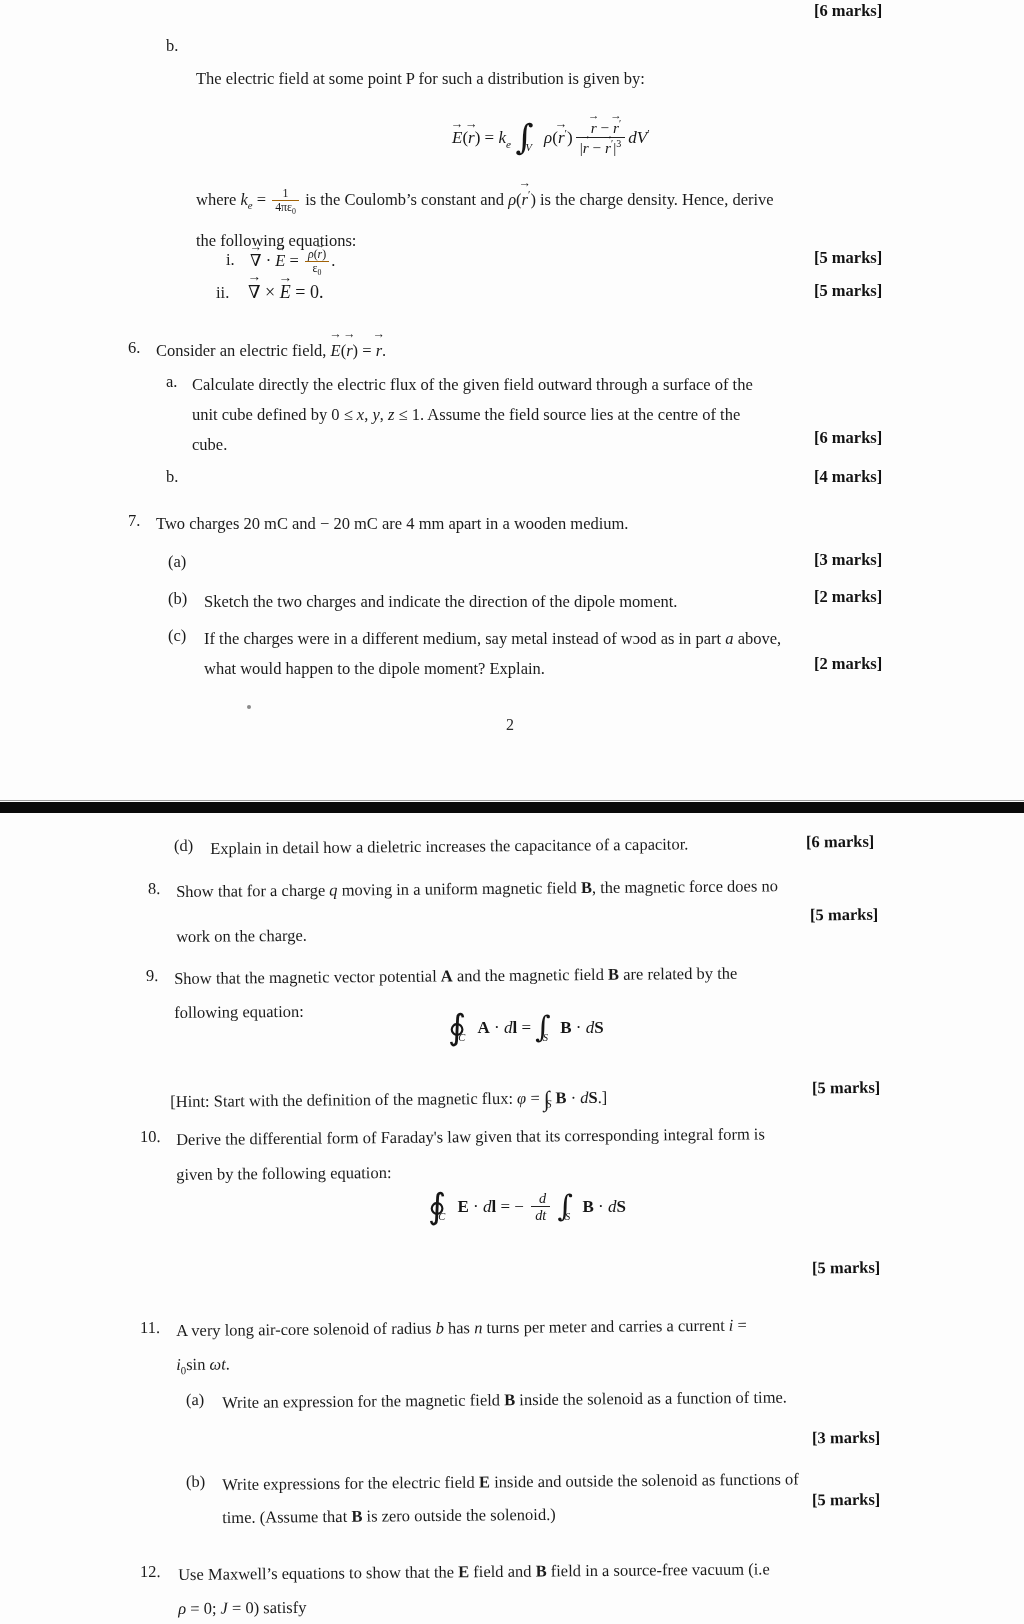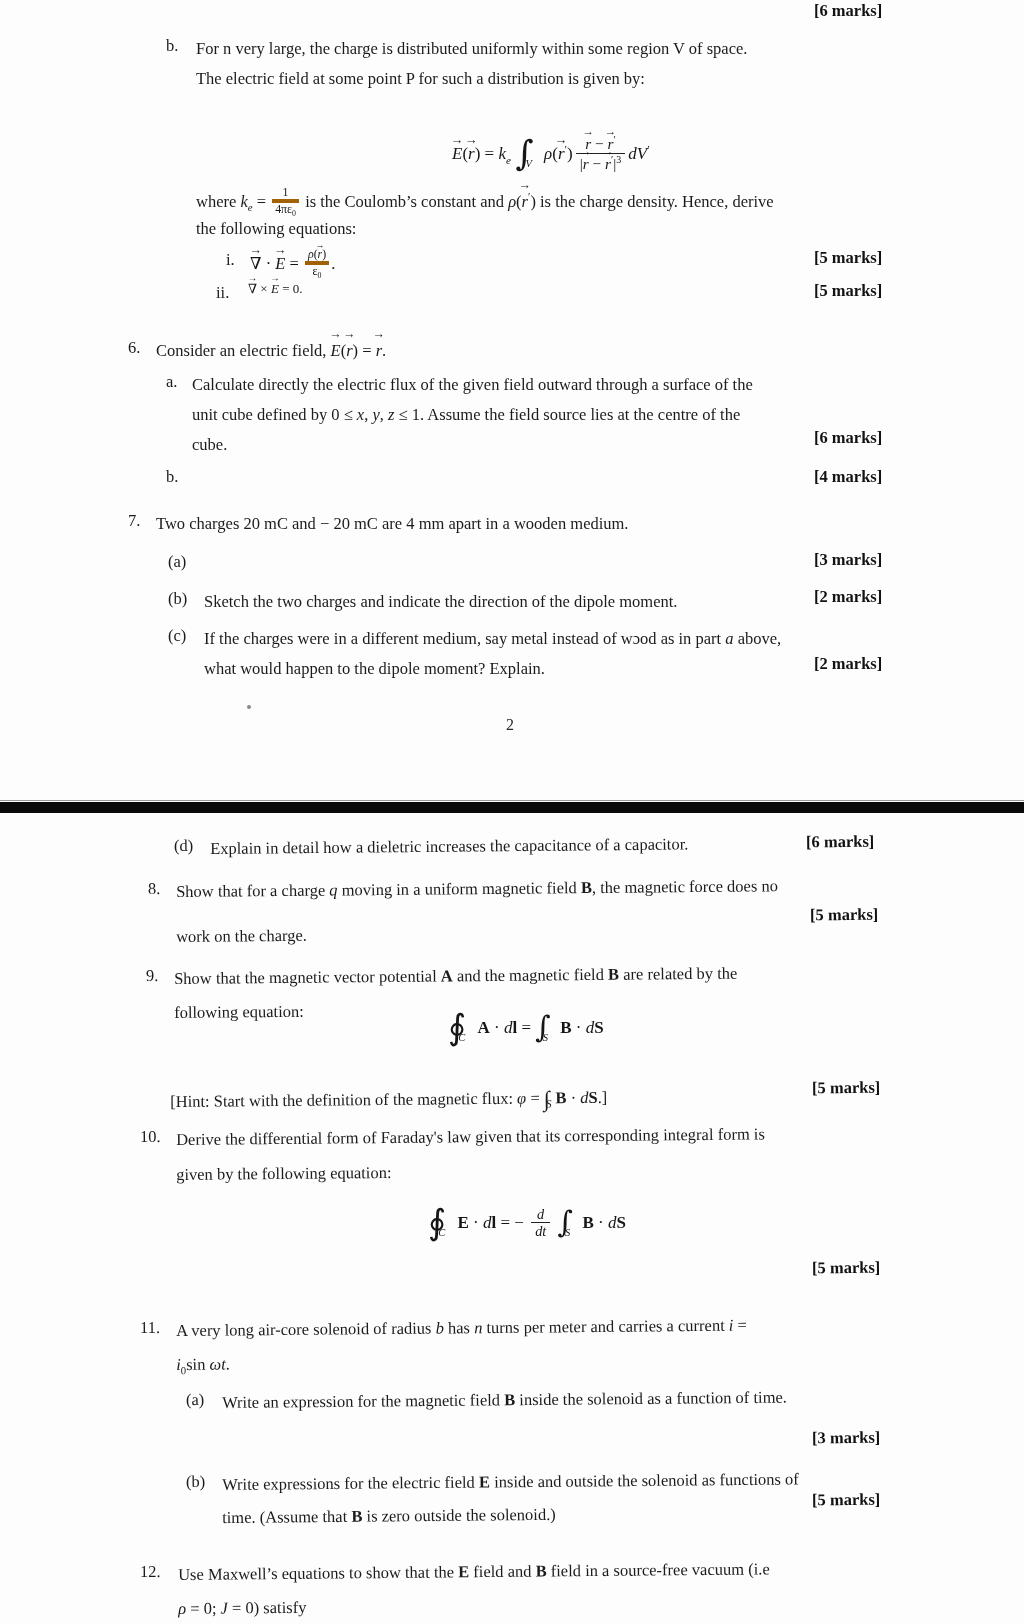--- a/index.html
+++ b/index.html
@@ -69,29 +69,29 @@
   
   .frac {
     display: inline-block;
     vertical-align: -0.55em;
     text-align: center;
     font-size: 0.72em;
     line-height: 1.12;
     margin: 0 2px;
   }
   .frac > .nu { display: block; padding: 0 3px; }
-  .frac > .de { display: block; border-top: 4px solid #a16207; padding: 0 3px; }
+  .frac > .de { display: block; border-top: 1px solid #a16207; padding: 0 3px; }
 
   .bigfrac {
     display: inline-block;
     vertical-align: -0.62em;
-    text-align: center;
+    text-align: right;
     font-size: 0.9em;
     line-height: 1.15;
-    margin: 16px 3px;
+    margin: 0 3px;
   }
   .bigfrac > .nu { display: block; padding: 0 4px; }
   .bigfrac > .de { display: block; border-top: 1.2px solid #222; padding: 0 4px; }
 
   .intg {
     font-size: 2.05em;
     line-height: 0;
     position: relative;
     top: 6px;
     font-family: "DejaVu Serif", serif;
@@ -146,46 +146,45 @@
   }
 </style>
 </head>
 <body>
 
 <div class="page">
 
   <div class="marks" style="left:814px; top:1px;">[6 marks]</div>
 
   <div class="label" style="left:166px; top:36px;">b.</div>
-  <div class="blk" style="left:196px; top:36px; width:716px;">For n very large, the charge is distributed uniformly within some region V of space.</div>
   <div class="blk nojust" style="left:196px; top:66px; width:716px;">The electric field at some point P for such a distribution is given by:</div>
 
   <div class="eq" style="left:452px; top:118px;">
     <span class="vecarrow"><i class="v">E</i></span>(<span class="vecarrow"><i class="v">r</i></span>) =
     <i class="v">k</i><span class="subnum"><i class="v">e</i></span>
     <span class="intg">∫</span><span class="sub">V</span>
     <i class="v">ρ</i>(<span class="vecarrow"><i class="v">r</i></span><span class="supnum">′</span>)<span class="bigfrac"><span class="nu"><span class="vecarrow"><i class="v">r</i></span> − <span class="vecarrow"><i class="v">r</i></span><span class="supnum">′</span></span><span class="de">|<span class="vecarrow"><i class="v">r</i></span> − <span class="vecarrow"><i class="v">r</i></span><span class="supnum">′</span>|<span class="supnum">3</span></span></span><i class="v">dV</i><span class="supnum">′</span>
   </div>
 
   <div class="blk" style="left:196px; top:186px; width:716px;">
     where <i class="v">k</i><span class="subnum"><i class="v">e</i></span> =
     <span class="frac"><span class="nu">1</span><span class="de">4πε<span class="subnum">0</span></span></span>
     is the Coulomb’s constant and <i class="v">ρ</i>(<span class="vecarrow"><i class="v">r</i></span><span class="supnum">′</span>) is the charge density. Hence, derive
   </div>
-  <div class="blk nojust" style="left:196px; top:216px; width:716px;">the following equations:</div>
+  <div class="blk nojust" style="left:196px; top:228px; width:716px;">the following equations:</div>
 
   <div class="label" style="left:226px; top:250px;">i.</div>
   <div class="eq" style="left:250px; top:248px; font-size:16.5px;">
     <span class="vecarrow">∇</span> · <span class="vecarrow"><i class="v">E</i></span> =
     <span class="frac"><span class="nu"><i class="v">ρ</i>(<span class="vecarrow"><i class="v">r</i></span>)</span><span class="de">ε<span class="subnum">0</span></span></span>.
   </div>
   <div class="marks" style="left:814px; top:248px;">[5 marks]</div>
 
   <div class="label" style="left:216px; top:283px;">ii.</div>
-  <div class="eq" style="left:248px; top:281px; font-size:13px;">
+  <div class="eq" style="left:248px; top:281px; font-size:18px;">
     <span class="vecarrow">∇</span> × <span class="vecarrow"><i class="v">E</i></span> = 0.
   </div>
   <div class="marks" style="left:814px; top:281px;">[5 marks]</div>
 
   <div class="num" style="left:128px; top:338px;">6.</div>
   <div class="blk nojust" style="left:156px; top:338px; width:760px;">
     Consider an electric field, <span class="vecarrow"><i class="v">E</i></span>(<span class="vecarrow"><i class="v">r</i></span>) = <span class="vecarrow"><i class="v">r</i></span>.
   </div>
 
   <div class="label" style="left:166px; top:372px;">a.</div>

